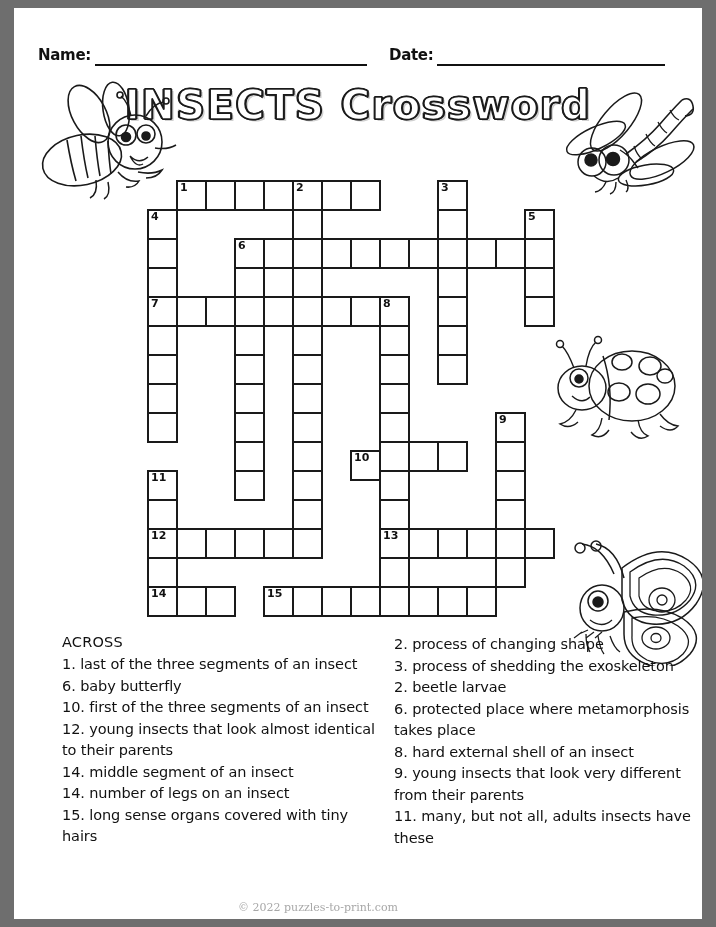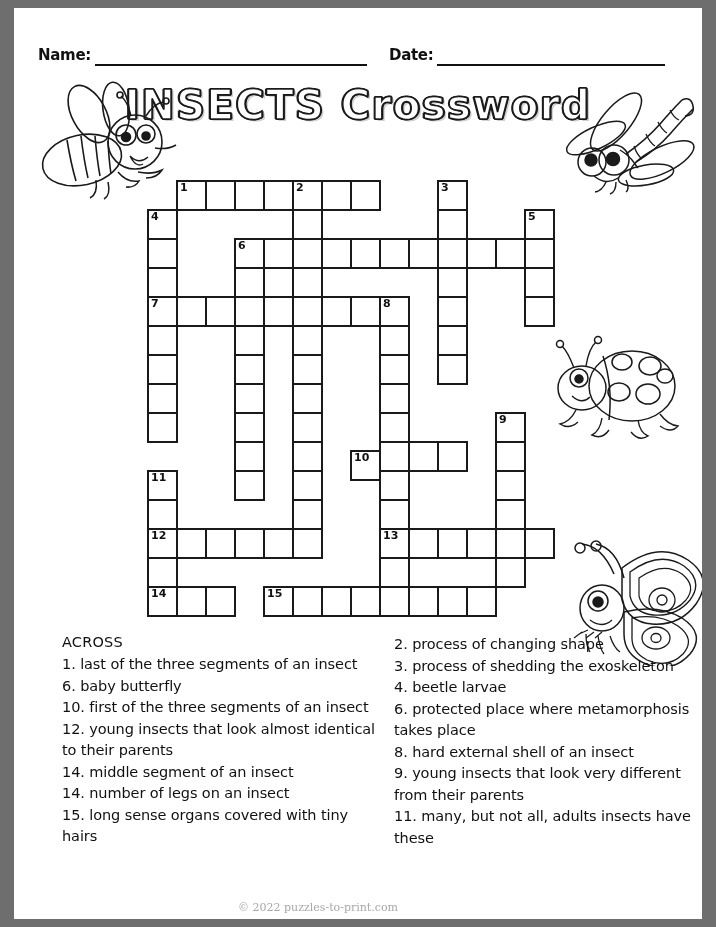--- a/index.html
+++ b/index.html
@@ -403,21 +403,21 @@
           <div class="clue-item">12. young insects that look almost identical to their parents</div>
           <div class="clue-item">14. middle segment of an insect</div>
           <div class="clue-item">14. number of legs on an insect</div>
           <div class="clue-item">15. long sense organs covered with tiny hairs</div>
         </div>
     </div>
     <div class="clue-col col-down">
       <div id="down-list">
           <div class="clue-item">2. process of changing shape</div>
           <div class="clue-item">3. process of shedding the exoskeleton</div>
-          <div class="clue-item">4. beetle larvae</div>
+          <div class="clue-item">2. beetle larvae</div>
           <div class="clue-item">6. protected place where metamorphosis takes place</div>
           <div class="clue-item">8. hard external shell of an insect</div>
           <div class="clue-item">9. young insects that look very different from their parents</div>
           <div class="clue-item">11. many, but not all, adults insects have these</div>
         </div>
     </div>
   </div>
 
   <div class="footer">© 2022 puzzles-to-print.com</div>
 

